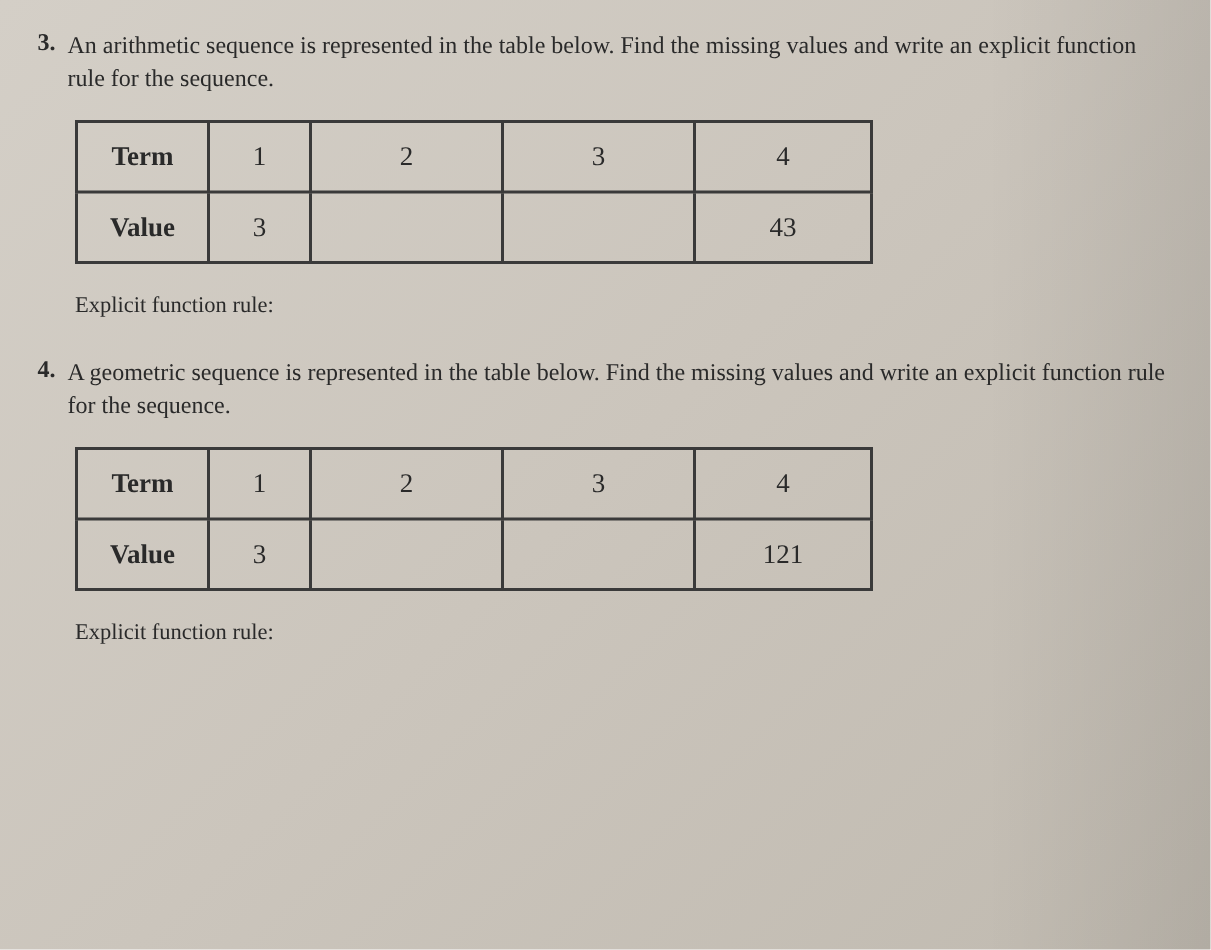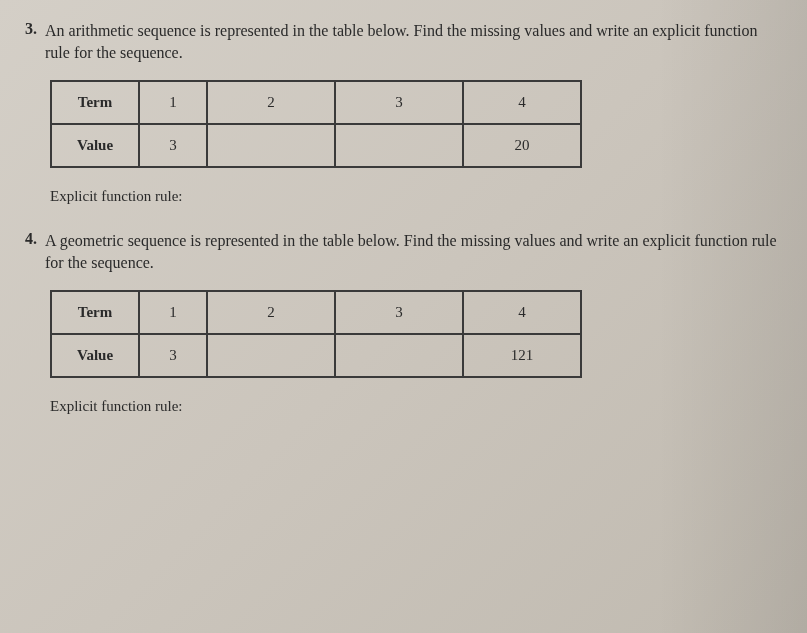--- a/index.html
+++ b/index.html
@@ -40,21 +40,21 @@
     .seq-table {
       border-collapse: collapse;
       margin-left: 25px;
       margin-bottom: 20px;
     }
     
     .seq-table td {
       border: 2px solid #3a3a3a;
       padding: 12px 8px;
       text-align: center;
-      font-size: 15px;
+      font-size: 18px;
       vertical-align: middle;
     }
     
     .header-cell {
       font-weight: bold;
       width: 70px;
     }
     
     .col-1 { width: 50px; }
     .col-2 { width: 110px; }
@@ -95,21 +95,21 @@
       <td class="col-1">1</td>
       <td class="col-2">2</td>
       <td class="col-3">3</td>
       <td class="col-4">4</td>
     </tr>
     <tr>
       <td class="header-cell">Value</td>
       <td class="col-1">3</td>
       <td class="col-2"></td>
       <td class="col-3"></td>
-      <td class="col-4">20</td>
+      <td class="col-4">43</td>
     </tr>
   </tbody>
     </table>
 
   <div class="rule-label">Explicit function rule:</div>
 </div>
 
 <div class="question-block">
   <div class="question-text">
     <span class="q-number">4.</span>

